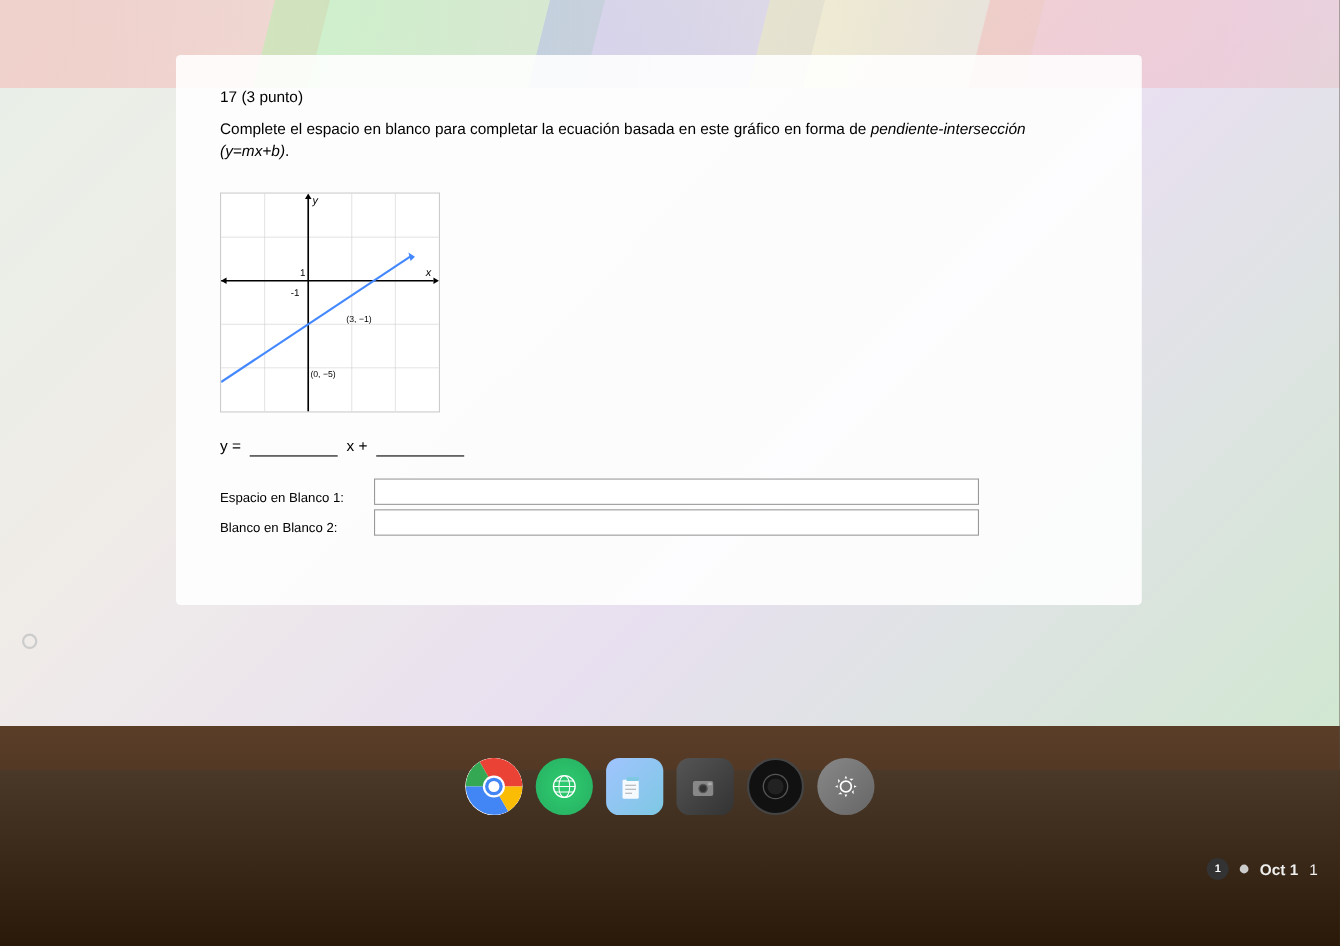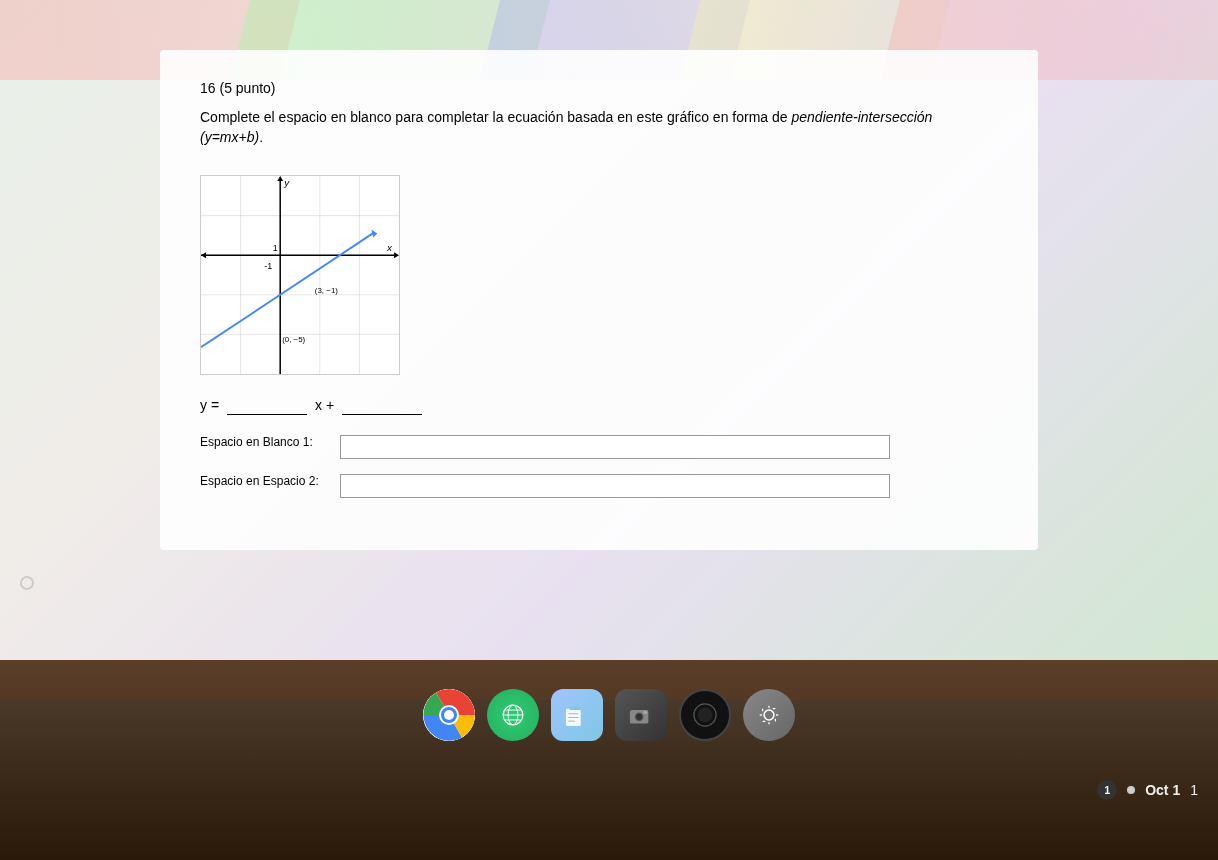--- a/index.html
+++ b/index.html
@@ -120,22 +120,22 @@
 
     .eq-blank2 {
       border-bottom: 1px solid #000;
       width: 80px;
       height: 20px;
     }
 
     
     .input-row {
       display: flex;
-      align-items: flex-start;
-      margin-bottom: 15px;
+      align-items: flex-end;
+      margin-bottom: 4px;
       font-size: 12px;
       color: #000;
     }
 
     .input-label {
       width: 140px;
       font-size: 12px;
       color: #000;
     }
 
@@ -277,21 +277,21 @@
       <polygon points="250,0 550,0 530,80 230,80" fill="url(#g2)" opacity="0.5"></polygon>
       <polygon points="500,0 750,0 730,80 480,80" fill="url(#g3)" opacity="0.5"></polygon>
       <polygon points="700,0 950,0 930,80 680,80" fill="url(#g4)" opacity="0.5"></polygon>
       <polygon points="900,0 1218,0 1218,80 880,80" fill="url(#g1)" opacity="0.4"></polygon>
     </svg>
   </div>
 
   <div class="content-panel">
 
     <div class="question-header">
-      <span>16</span><span> </span><span>(5 punto)</span>
+      <span>17</span><span> </span><span>(3 punto)</span>
     </div>
 
     <div class="question-text">
       <span>Complete el espacio en blanco para completar la ecuación basada en este gráfico en forma de <em>pendiente-intersección (y=mx+b)</em>.</span>
     </div>
 
     <div class="graph-container">
       <svg class="graph-svg" viewBox="0 0 200 200">
 
         <line x1="0" y1="40" x2="200" y2="40" stroke="#ccc" stroke-width="0.5"></line>
@@ -337,21 +337,21 @@
       <span class="eq-plus">x +</span>
       <div class="eq-blank2"></div>
     </div>
 
     <div class="input-row">
       <span class="input-label">Espacio en Blanco 1:</span>
       <input class="input-field" type="text" placeholder="" style="">
     </div>
 
     <div class="input-row">
-      <span class="input-label">Espacio en Espacio 2:</span>
+      <span class="input-label">Blanco en Blanco 2:</span>
       <input class="input-field" type="text" placeholder="" style="">
     </div>
 
   </div>
 
   <div class="circle-indicator"></div>
 
 </div>
 
 <div class="screen-bezel"></div>

